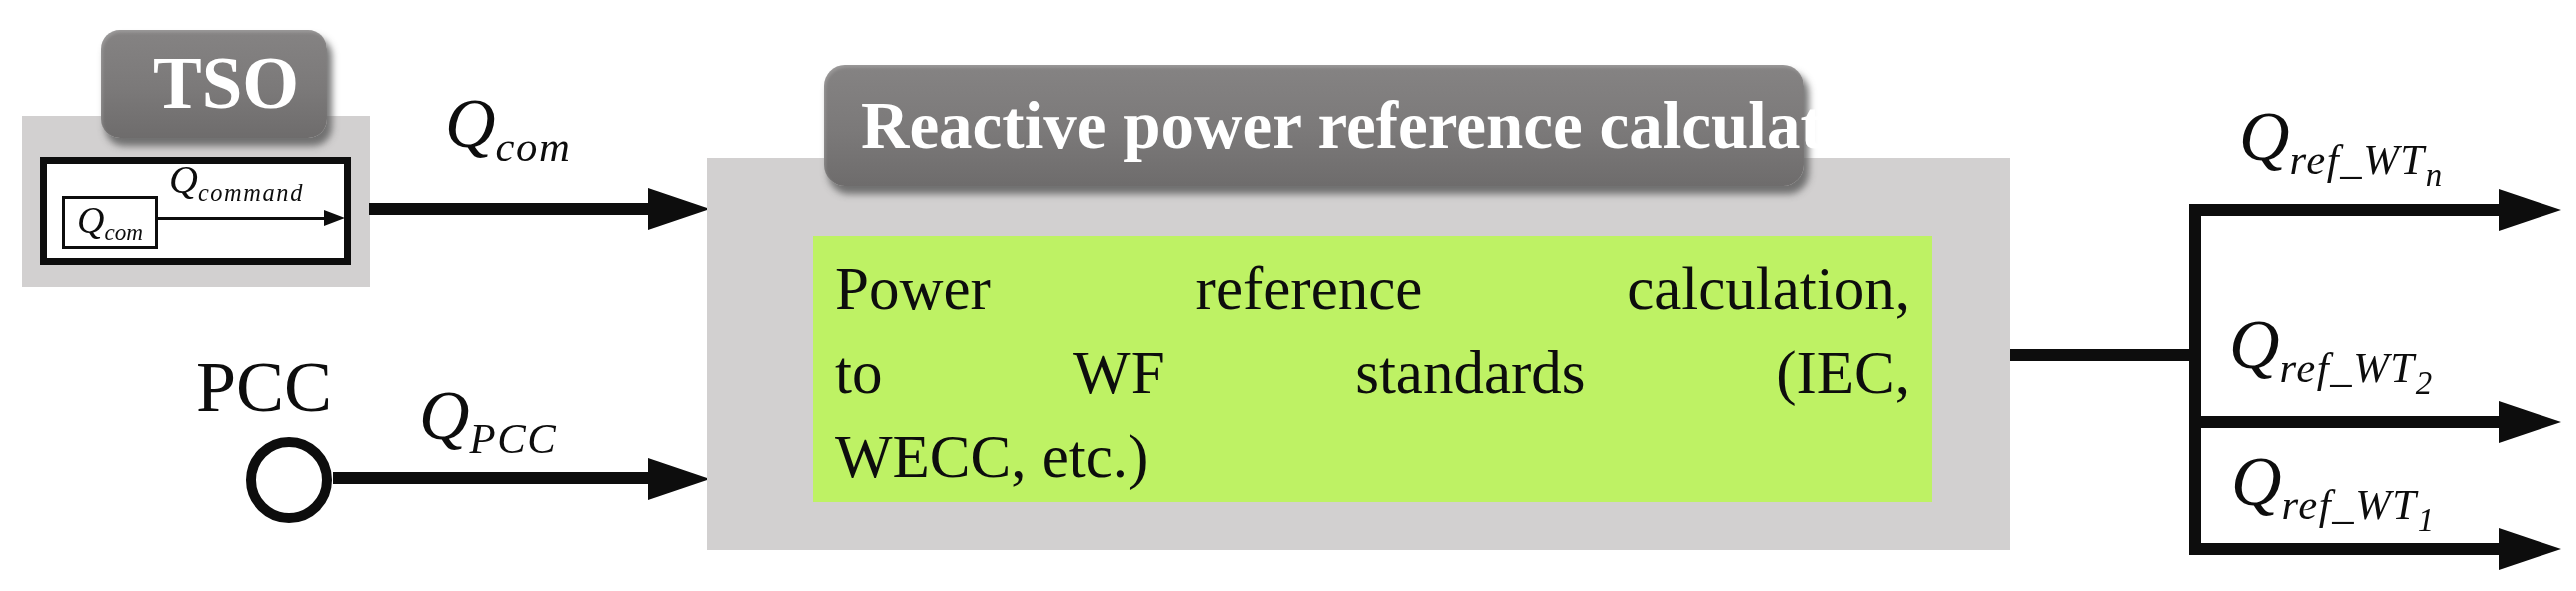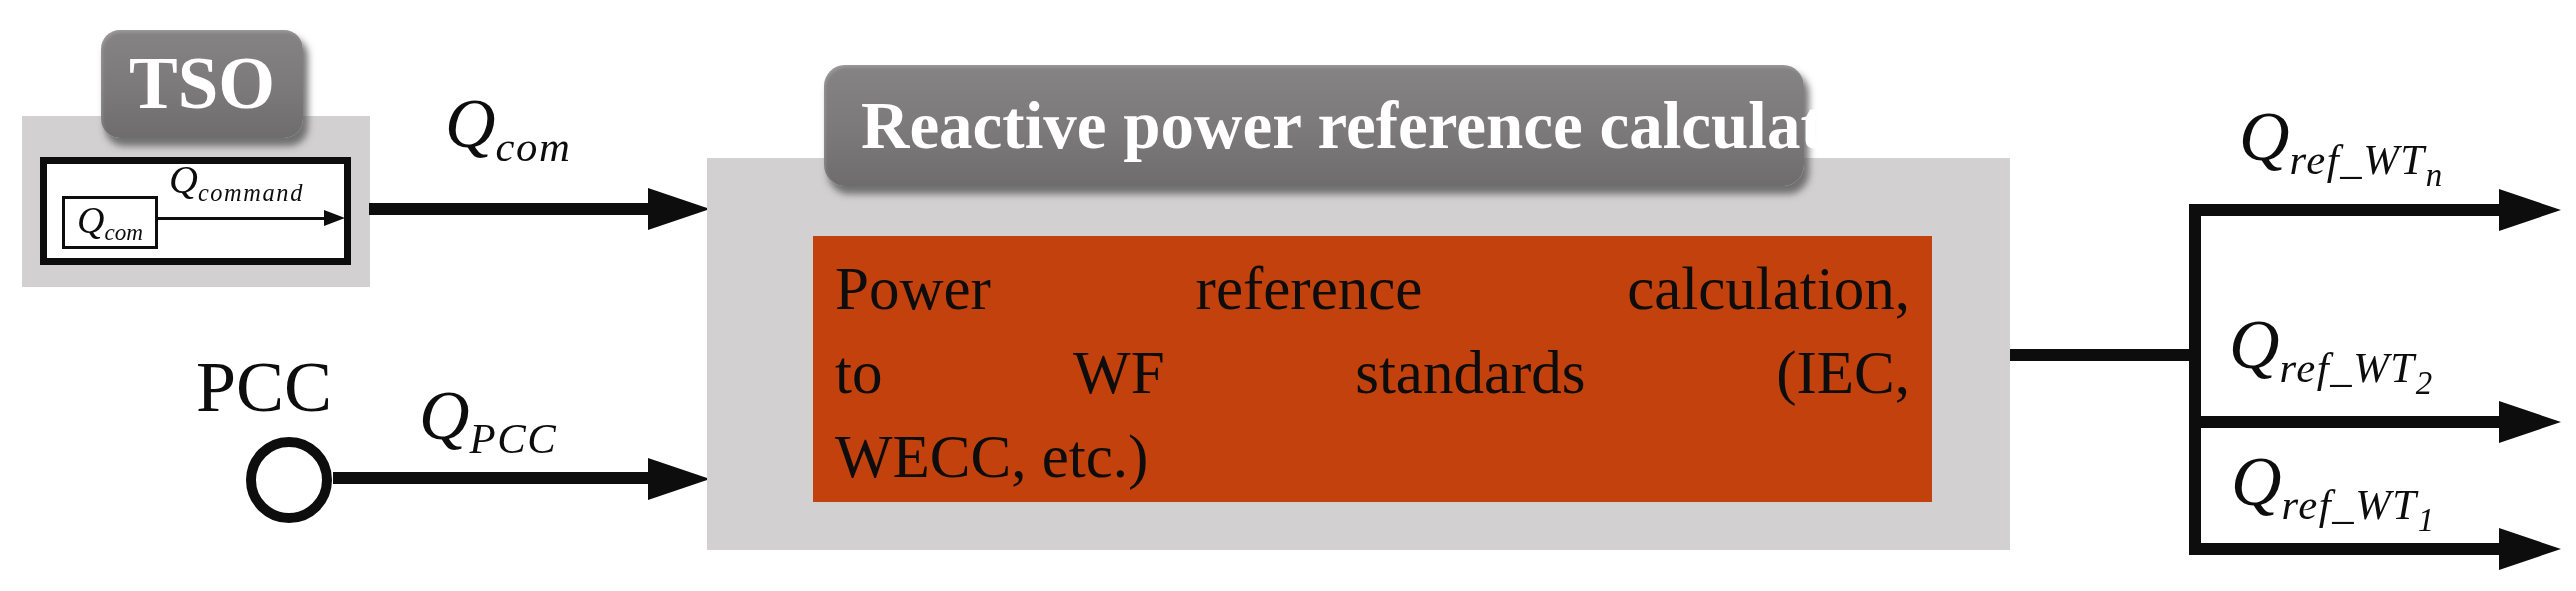--- a/index.html
+++ b/index.html
@@ -11,21 +11,21 @@
   .panel{position:absolute;background:#d2d0d0;}
   .hline{position:absolute;background:#0d0d0d;height:12px;}
   .vline{position:absolute;background:#0d0d0d;width:12px;}
   .ahead{position:absolute;width:0;height:0;border-top:21px solid transparent;border-bottom:21px solid transparent;border-left:62px solid #0d0d0d;}
   .ahead-sm{position:absolute;width:0;height:0;border-top:8.8px solid transparent;border-bottom:8.8px solid transparent;border-left:21px solid #0d0d0d;}
   
   .bar{
     position:absolute;background:linear-gradient(180deg,#858383 0%,#7b7979 55%,#6e6c6c 100%);
     border-radius:21px;
     box-shadow:4.8px 7.2px 7.2px rgba(95,95,95,0.85), inset 1.6px 2.4px 3.2px rgba(255,255,255,0.18);
-    color:#ffffff;font-weight:bold;
+    color:#ffffff;font-weight:bold;padding-left:24px;
   }
   .tso-badge{left:101px;top:29.5px;width:202px;height:108px;border-radius:19px;
     display:flex;align-items:center;justify-content:center;font-size:73px;}
   .title-bar{left:824px;top:65px;width:980px;height:121px;
     display:flex;align-items:center;padding-left:37px;box-sizing:border-box;font-size:67px;white-space:nowrap;}
   
   .tso-panel{left:21.5px;top:116px;width:348px;height:171px;}
   .tso-outer-box{position:absolute;left:40px;top:157px;width:311px;height:108px;background:#ffffff;border:7.2px solid #0d0d0d;box-sizing:border-box;}
   .qcom-source-box{position:absolute;left:62px;top:196px;width:96px;height:53px;background:#ffffff;border:3.2px solid #0d0d0d;box-sizing:border-box;
     display:flex;align-items:center;justify-content:center;}
@@ -35,21 +35,21 @@
   .math-label .m-sub{font-size:61%;vertical-align:-0.33em;letter-spacing:1.6px;}
   .math-label .m-subsub{font-size:47%;vertical-align:-0.80em;letter-spacing:0.8px;}
   .math-md{font-size:40px;}
   .math-box{font-size:38px;font-style:italic;line-height:1;white-space:nowrap;}
   .math-box .m-sub{font-size:61%;vertical-align:-0.30em;}
   
   .pcc-label{position:absolute;left:196px;top:351px;font-size:72px;line-height:1;}
   .pcc-circle{position:absolute;left:246px;top:437px;width:86px;height:86px;border:10.4px solid #0d0d0d;border-radius:50%;background:#ffffff;box-sizing:border-box;}
   
   .main-panel{left:707px;top:158px;width:1303px;height:392px;}
-  .desc-box{position:absolute;left:813px;top:236px;width:1119px;height:266px;background:#c2410c;box-sizing:border-box;
+  .desc-box{position:absolute;left:813px;top:236px;width:1119px;height:266px;background:#bef264;box-sizing:border-box;
     padding:11px 22px 4px 22px;font-size:61px;line-height:84px;}
   .body-line{width:100%;}
   .justify-words{display:flex;justify-content:space-between;}
   .justify-words span{display:inline-block;}
 </style>
 </head>
 <body>
 
 <div id="canvas">
 

